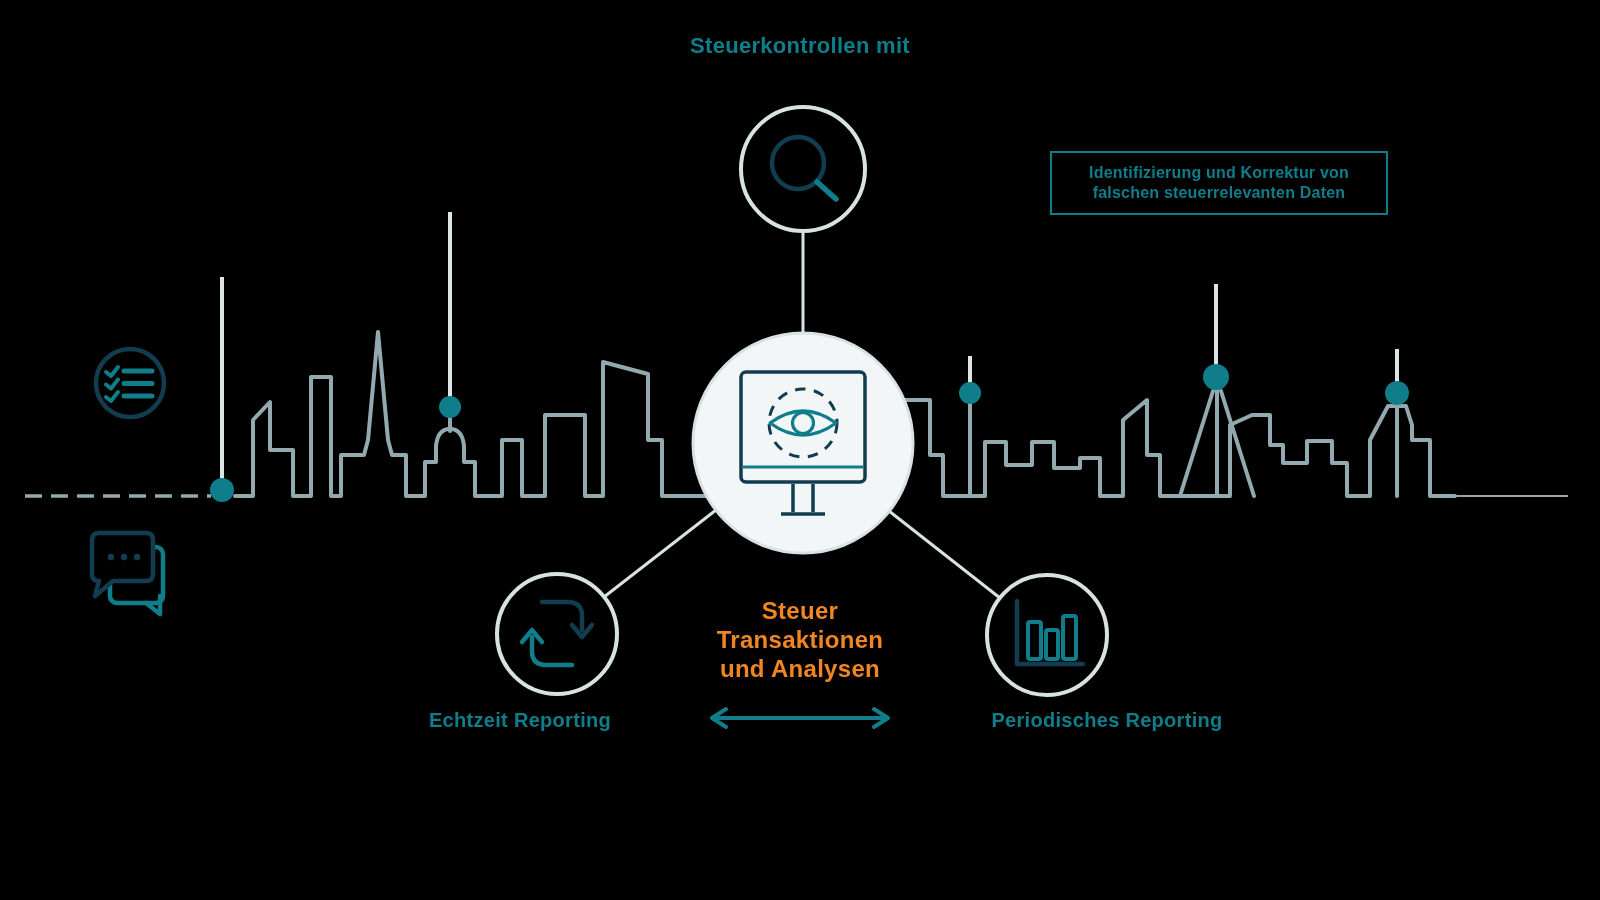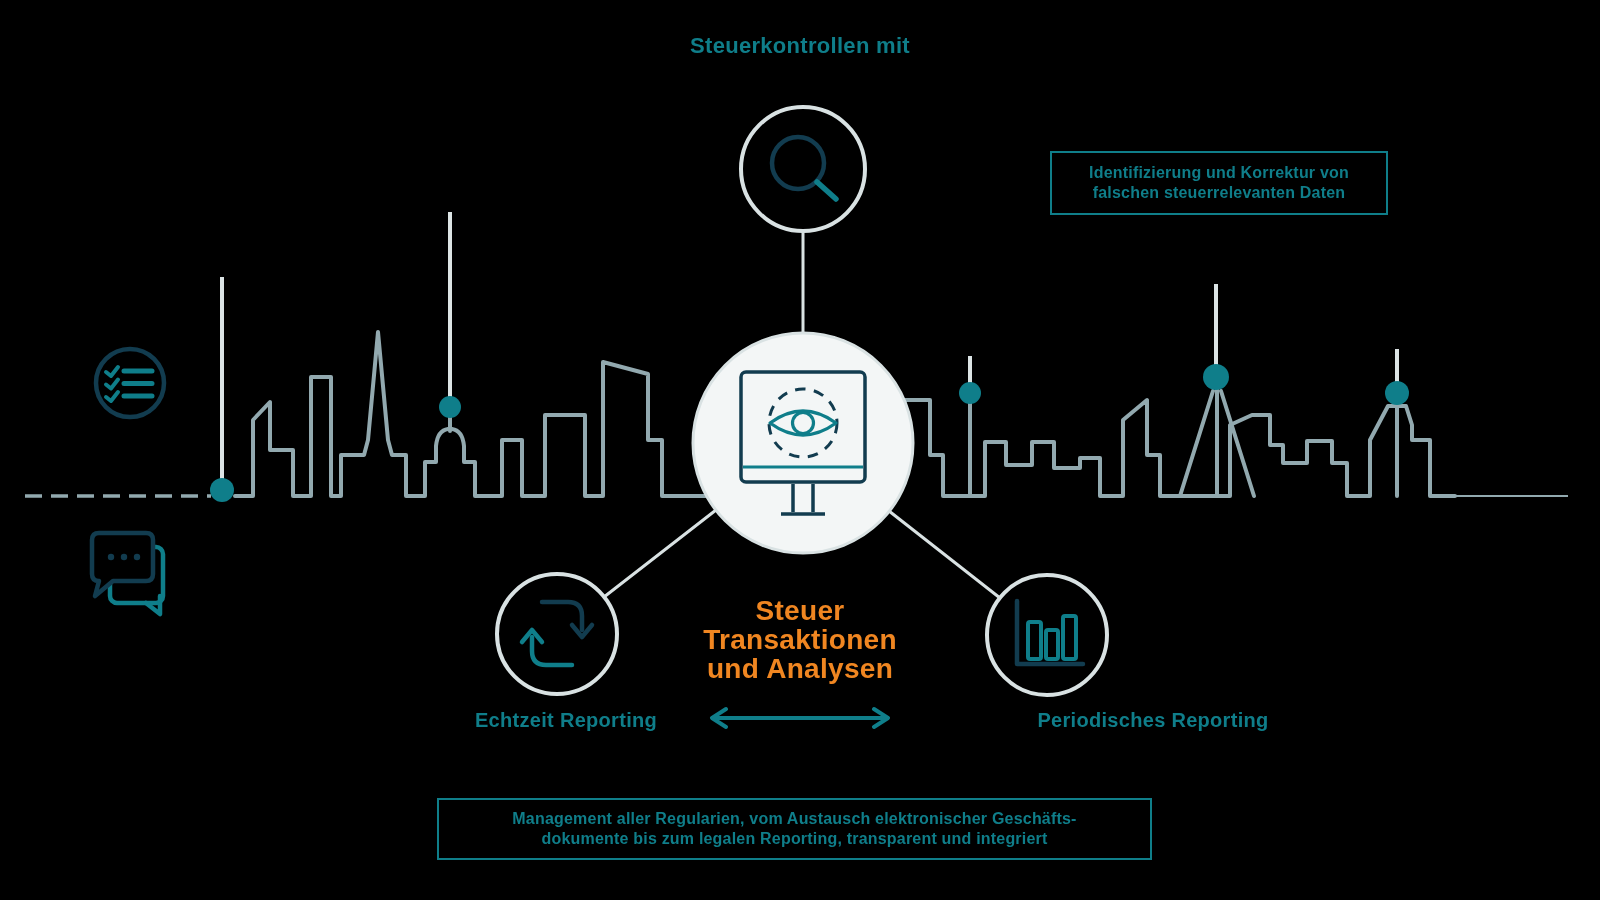--- a/index.html
+++ b/index.html
@@ -24,23 +24,23 @@
   .txt{position:absolute;color:var(--teal);white-space:pre-line;}
   .page-title{left:0;right:0;top:33px;text-align:center;font-size:22px;letter-spacing:.3px;}
   .callout{
     border:2.5px solid var(--teal);display:flex;align-items:center;justify-content:center;
     text-align:center;font-size:16px;line-height:20px;letter-spacing:.2px;
   }
   .callout-top{left:1050px;top:151px;width:338px;height:64px;}
   .callout-bottom{left:437px;top:798px;width:715px;height:62px;}
   .center-label{
     left:800px;top:596px;transform:translateX(-50%);text-align:center;
-    color:var(--orange);font-size:28px;line-height:29px;letter-spacing:.3px;white-space:pre-line;
+    color:var(--orange);font-size:24px;line-height:29px;letter-spacing:.3px;white-space:pre-line;
   }
-  .node-label{font-size:20px;letter-spacing:.3px;transform:translate(-50%,-50%);white-space:nowrap;margin-left:46px;}
+  .node-label{font-size:20px;letter-spacing:.3px;transform:translate(-50%,-50%);white-space:nowrap;}
   .node-label.left{left:520px;top:720px;}
   .node-label.right{left:1107px;top:720px;}
 </style>
 </head>
 <body>
 
 <div class="stage">
 
   <svg class="art" width="1600" height="900" viewBox="0 0 1600 900">
 
@@ -125,22 +125,20 @@
     <g>
       <path class="sT nf rj" stroke-width="4" d="M714,718 H886 M726,709 L712,718 L726,727 M874,709 L888,718 L874,727"></path>
     </g>
   </svg>
 
   <div class="txt callout callout-top">Identifizierung und Korrektur von
 falschen steuerrelevanten Daten</div>
 
   <div class="txt page-title">Steuerkontrollen mit</div>
 
-  <div class="txt callout callout-bottom">Management aller Regularien, vom Austausch elektronischer Geschäfts-
-dokumente bis zum legalen Reporting, transparent und integriert</div>
 
   <div class="txt center-label">Steuer
 Transaktionen
 und Analysen</div>
 
   <div class="txt node-label left">Echtzeit Reporting</div>
 
   <div class="txt node-label right">Periodisches Reporting</div>
 </div>
 

